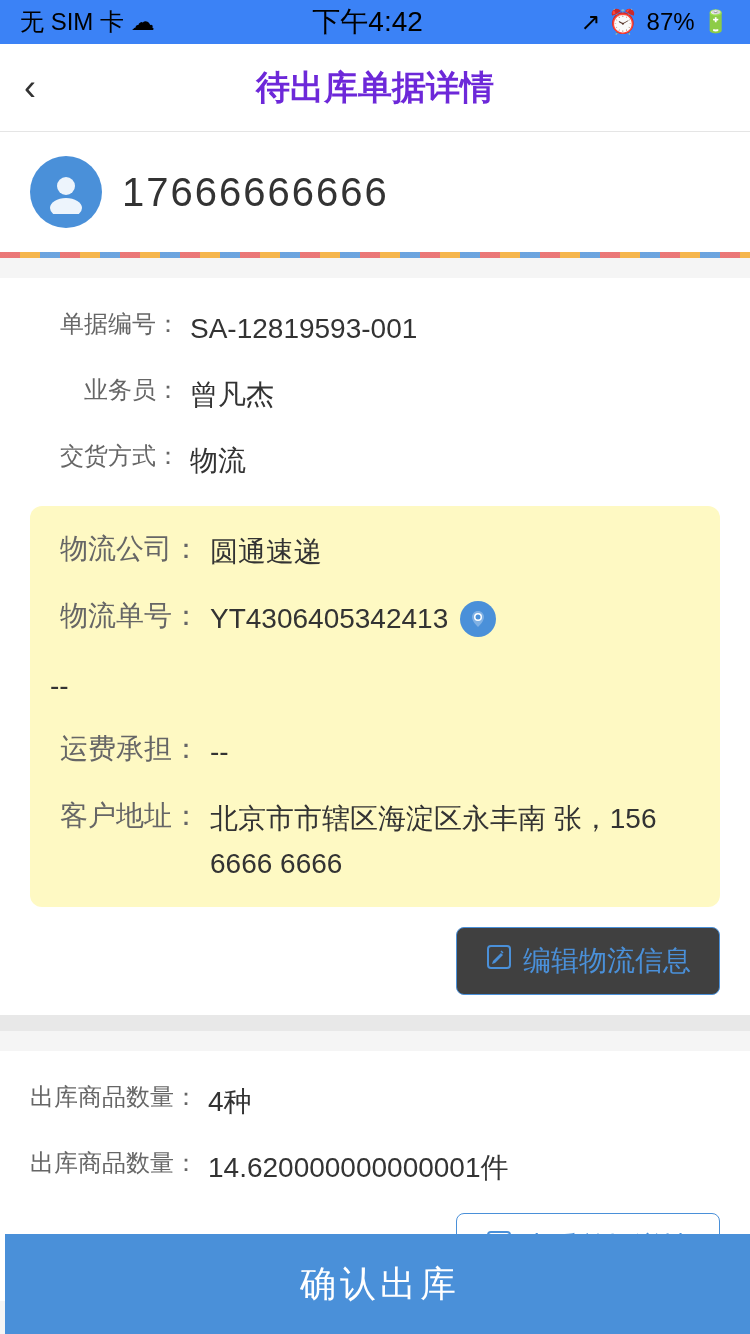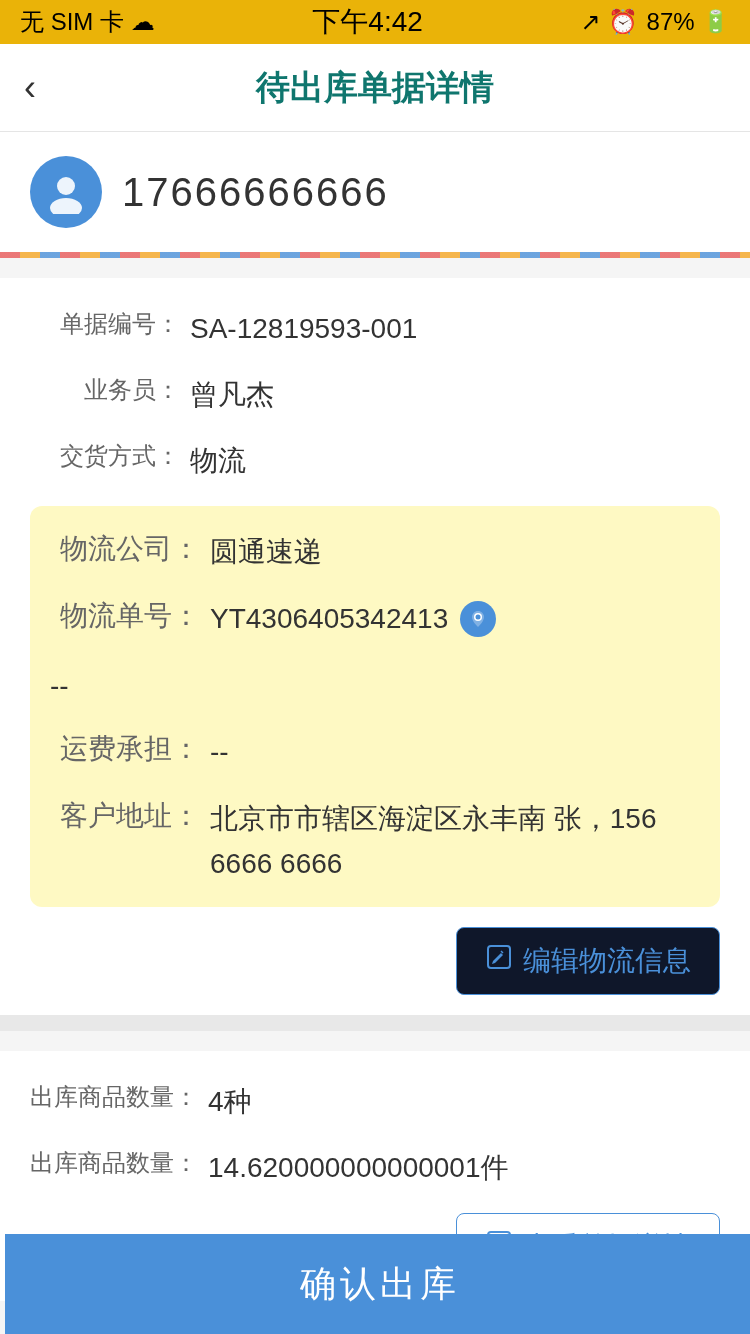--- a/index.html
+++ b/index.html
@@ -10,21 +10,21 @@
       font-family: -apple-system, 'PingFang SC', 'Helvetica Neue', Arial, sans-serif;
       background: #f5f5f5;
       color: #333;
       font-size: 28px;
     }
 
     
     .status-bar {
       width: 750px;
       height: 44px;
-      background: #eab308;
+      background: #3b82f6;
       display: flex;
       align-items: center;
       justify-content: space-between;
       padding: 0 20px;
       font-size: 24px;
       color: #000;
     }
     .status-left { display: flex; align-items: center; gap: 10px; }
     .status-center { font-size: 28px; font-weight: 500; }
     .status-right { display: flex; align-items: center; gap: 8px; font-size: 24px; }
@@ -43,21 +43,21 @@
     .nav-back {
       position: absolute;
       left: 24px;
       font-size: 36px;
       color: #333;
       cursor: pointer;
     }
     .nav-title {
       font-size: 34px;
       font-weight: 600;
-      color: #0f766e;
+      color: #6d28d9;
     }
 
     
     .dashed-divider {
       width: 100%;
       height: 6px;
       background: repeating-linear-gradient(
         90deg,
         #e85858 0px, #e85858 20px,
         #f5a623 20px, #f5a623 40px,
@@ -167,21 +167,21 @@
     }
     .edit-btn {
       border: 1.5px solid #4a90d9;
       border-radius: 8px;
       padding: 14px 28px;
       color: #4a90d9;
       font-size: 28px;
       display: flex;
       align-items: center;
       gap: 10px;
-      background: #0f172a;
+      background: #404040;
       cursor: pointer;
     }
 
     
     .view-btn-wrap {
       display: flex;
       justify-content: flex-end;
       margin-top: 20px;
     }
     .view-btn {

